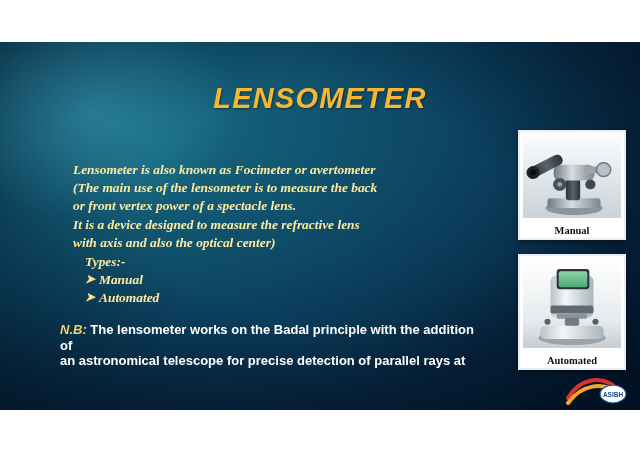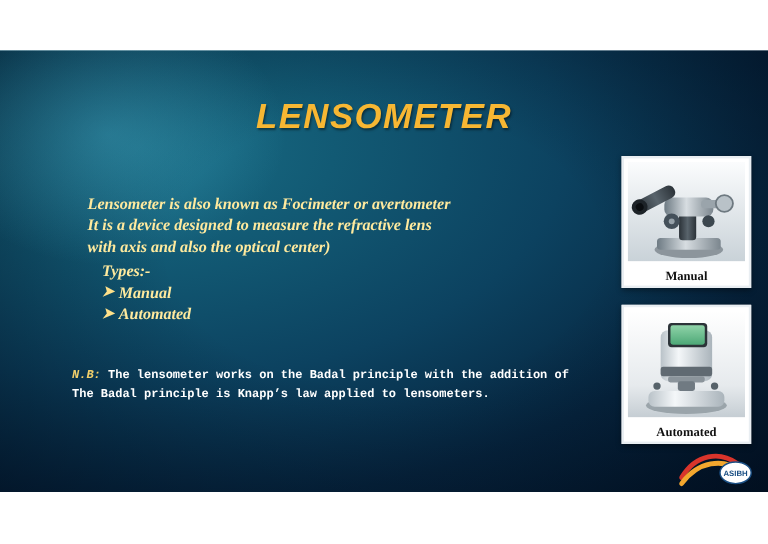--- a/index.html
+++ b/index.html
@@ -83,25 +83,25 @@
   .bullet-line .arrow {
     position: absolute;
     left: 0;
     top: -1px;
     color: #ffe18a;
     font-size: 12px;
   }
   #note {
     position: absolute;
     left: 60px;
-    top: 264px;
+    top: 280px;
     width: 420px;
-    font-family: Liberation Mono, monospace;
-    font-weight: bold;
-    font-size: 10px;
+    font-family: Liberation Sans, sans-serif;
+    font-weight: bold;
+    font-size: 13px;
     line-height: 15.6px;
     color: #ffffff;
     z-index: 3;
   }
   #note .nb {
     color: #f2d06b;
     font-style: italic;
   }
   .photo {
     position: absolute;
@@ -149,40 +149,42 @@
 
 <div class="top-strip"></div>
 
 <div id="slide">
   <div class="corner-glow"></div>
 
   <div id="title">LENSOMETER</div>
 
   <div id="body-text">
     <div class="line">Lensometer is also known as Focimeter or avertometer</div>
+    <div class="line">(The main use of the lensometer is to measure the back</div>
+    <div class="line">or front vertex power of a spectacle lens.</div>
     <div class="line">It is a device designed to measure the refractive lens</div>
     <div class="line">with axis and also the optical center)</div>
     <div id="types">
       <div class="line">Types:-</div>
       <div class="bullet-line">
         <span class="arrow">➤</span>
         <span>Manual</span>
       </div>
       <div class="bullet-line">
         <span class="arrow">➤</span>
         <span>Automated</span>
       </div>
     </div>
   </div>
 
   <div id="note">
     <div>
       <span class="nb">N.B:</span><span> The lensometer works on the Badal principle with the addition of</span>
     </div>
-    <div>The Badal principle is Knapp’s law applied to lensometers.</div>
+    <div>an astronomical telescope for precise detection of parallel rays at</div>
   </div>
 
   <div class="photo" id="photo-manual">
     <div class="pic">
       <svg width="100%" height="100%" viewBox="0 0 96 84" preserveAspectRatio="none">
         <defs>
           <linearGradient id="mbg" x1="0" y1="0" x2="0" y2="1">
             <stop offset="0%" stop-color="#fbfcfd"></stop>
             <stop offset="100%" stop-color="#c9d2d8"></stop>
           </linearGradient>

